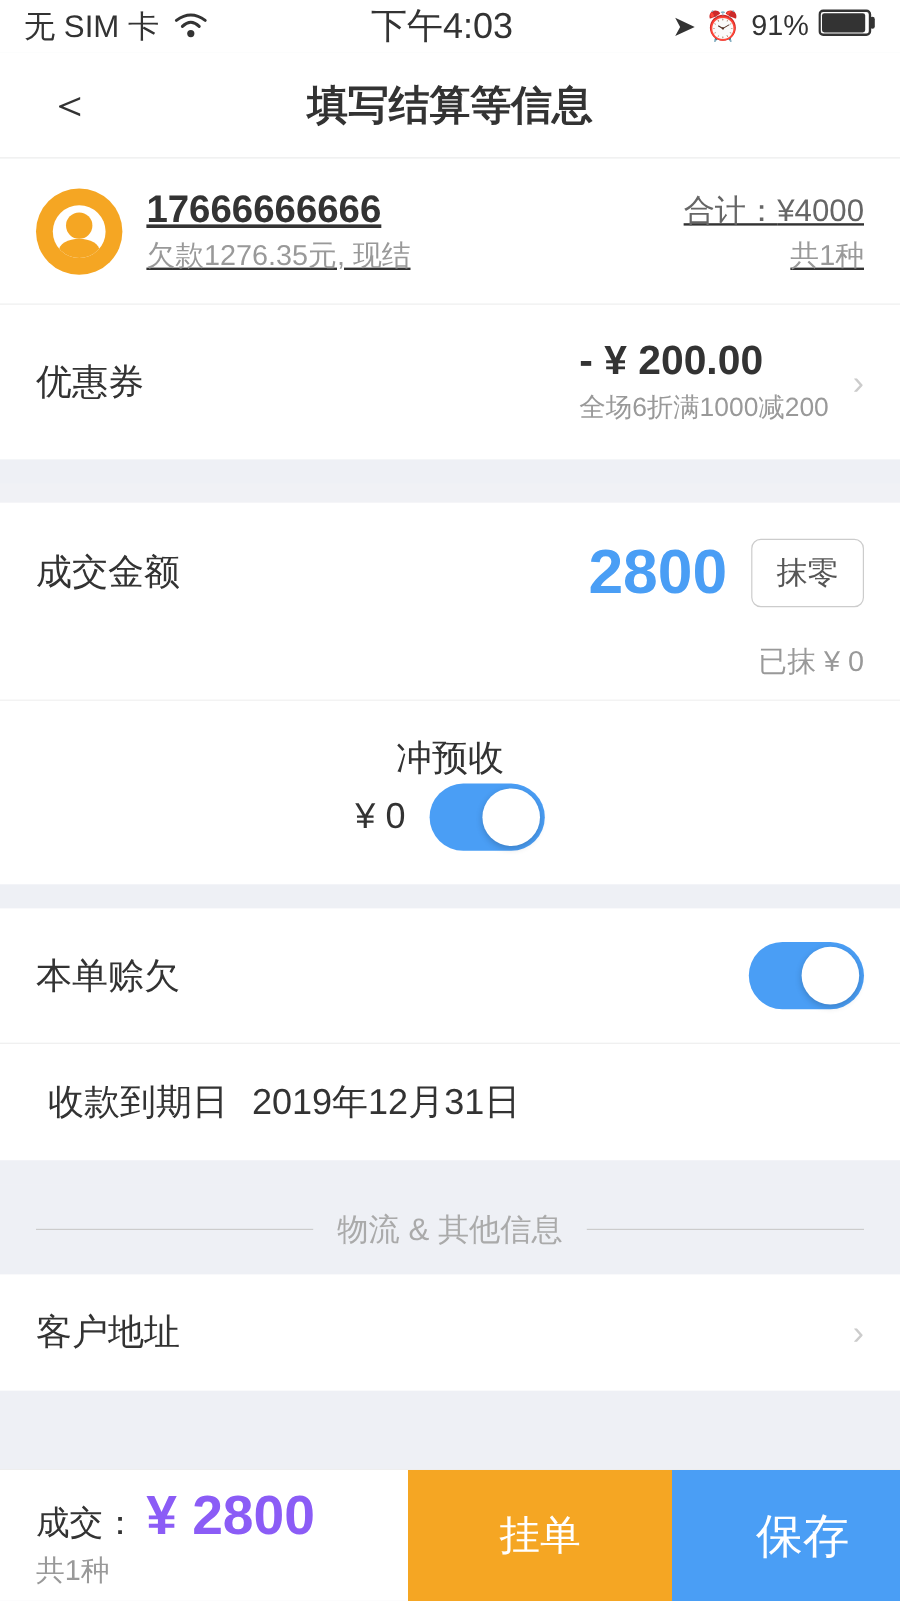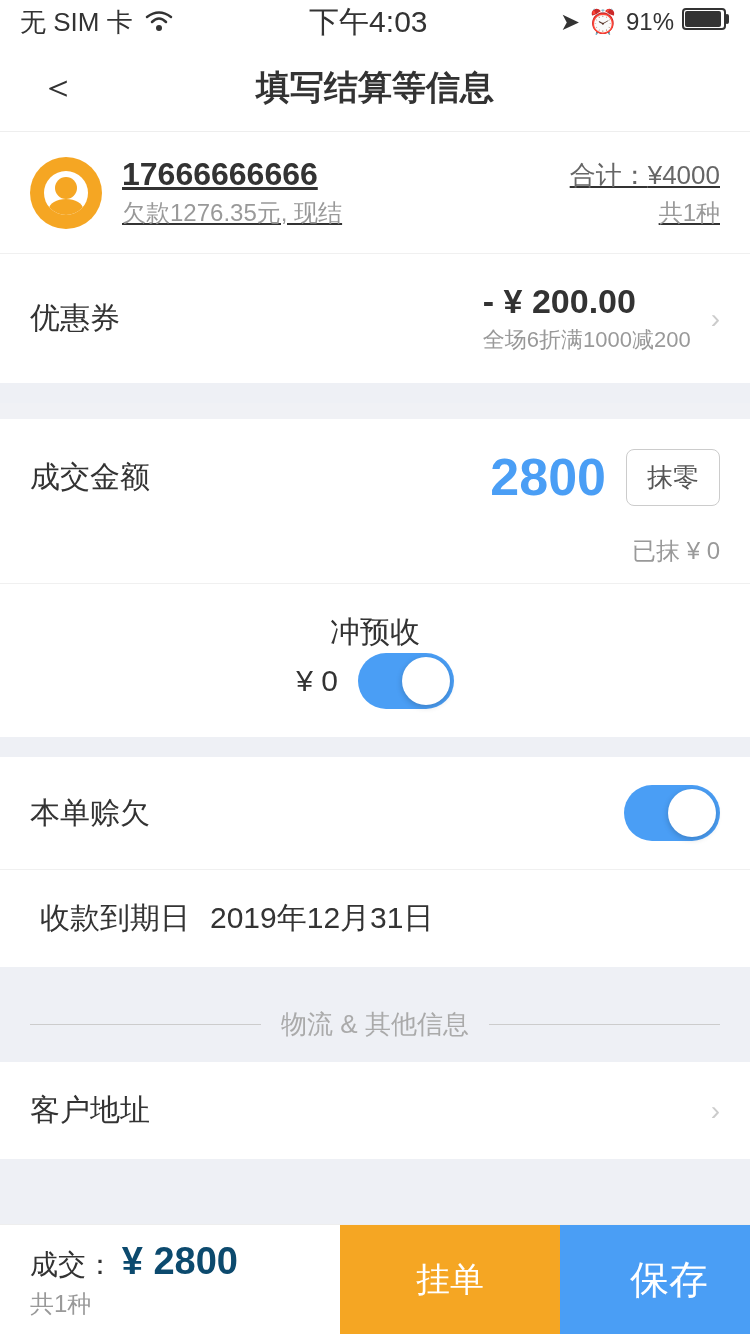--- a/index.html
+++ b/index.html
@@ -265,21 +265,21 @@
       background: #fff;
       display: flex;
       align-items: center;
       border-top: 1px solid #eee;
     }
     .bottom-summary {
       flex: 1;
       padding: 0 30px;
     }
     .bottom-deal { font-size: 28px; color: #333; }
-    .bottom-deal .deal-amount { font-size: 38px; font-weight: 600; color: #0c4a6e; }
+    .bottom-deal .deal-amount { font-size: 46px; font-weight: 600; color: #8b5cf6; }
     .bottom-count { font-size: 24px; color: #999; margin-top: 4px; }
     .btn-hold {
       width: 220px;
       height: 110px;
       background: #f5a623;
       display: flex;
       align-items: center;
       justify-content: center;
       font-size: 34px;
       color: #fff;

